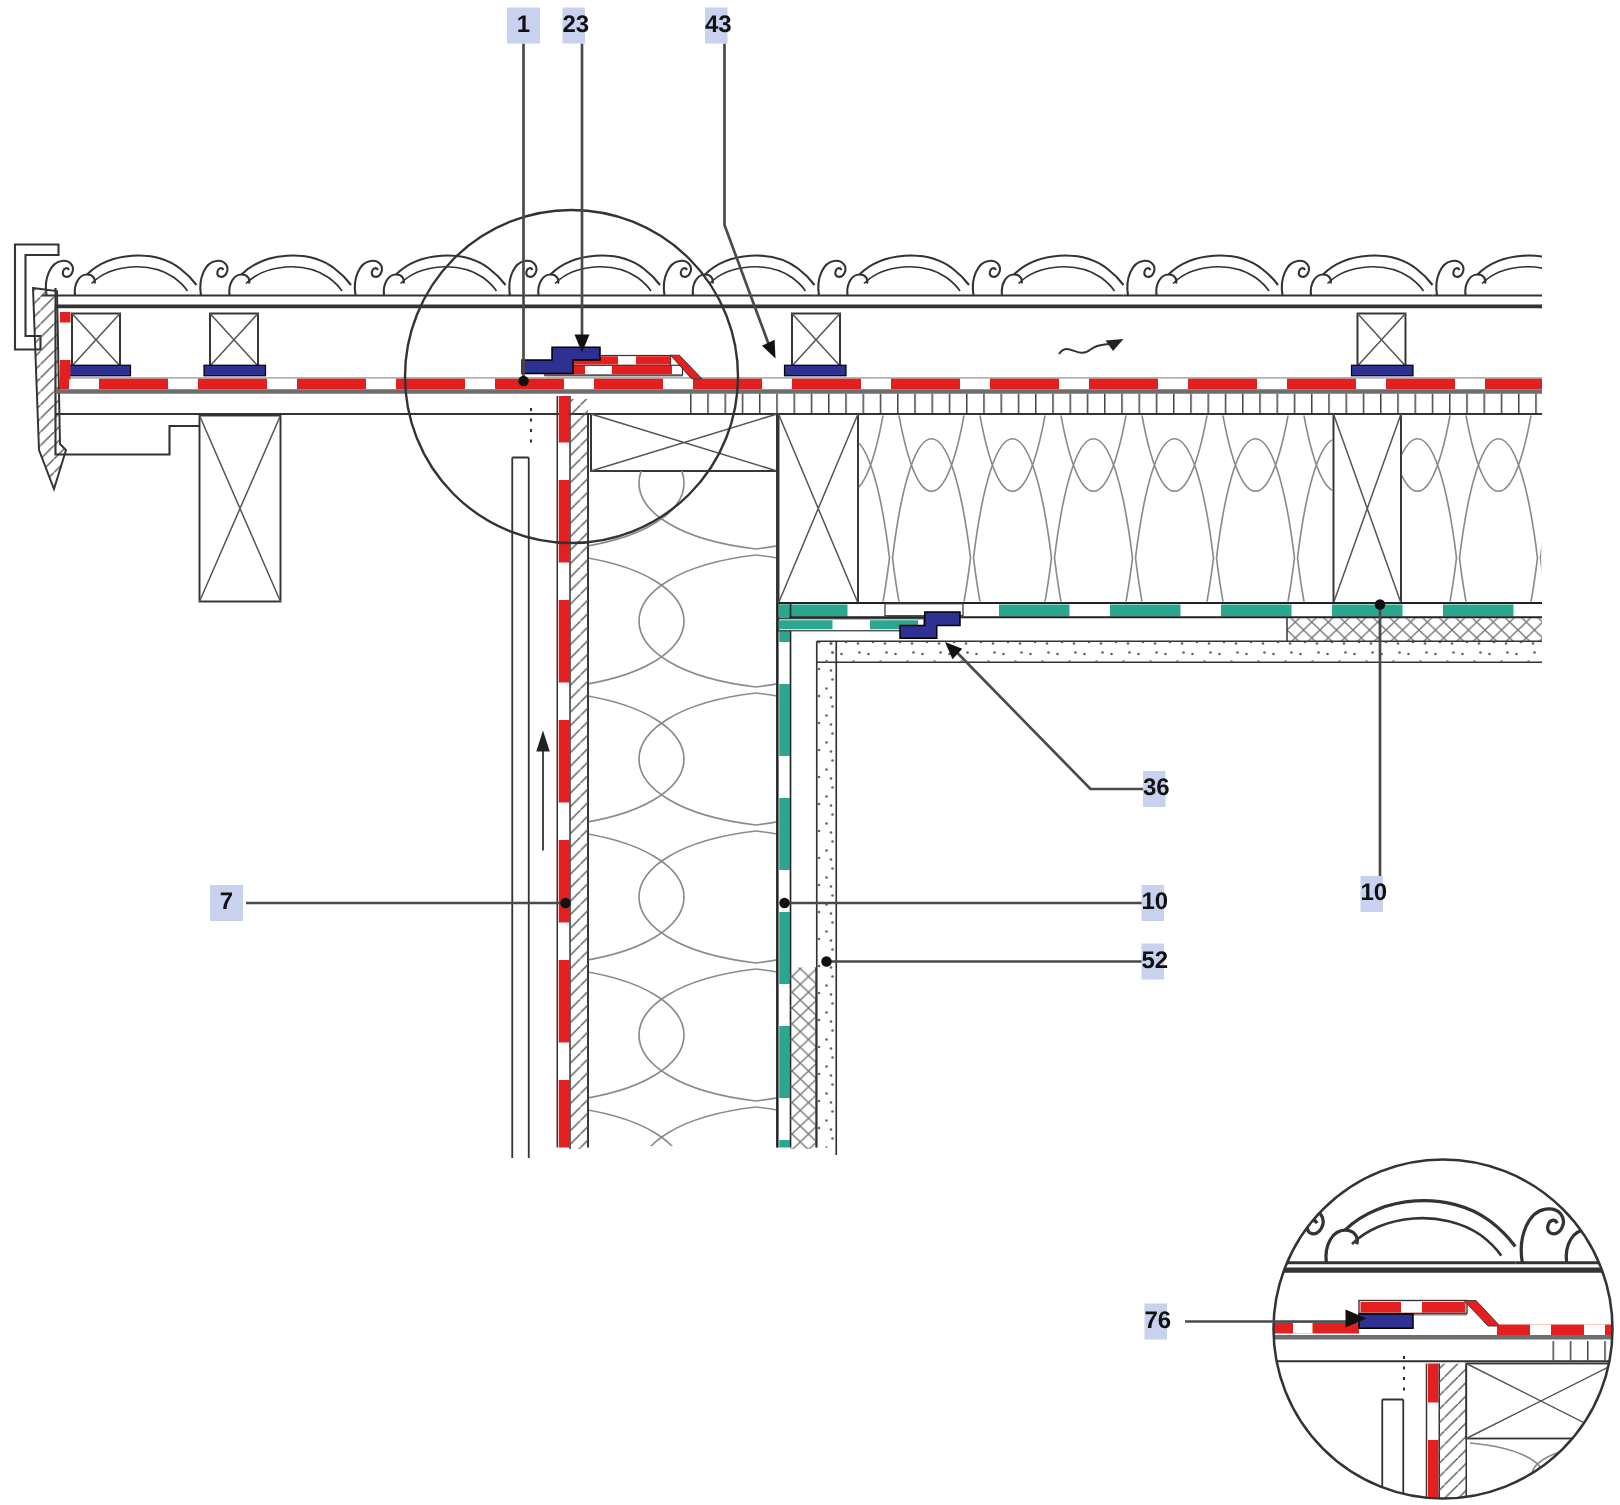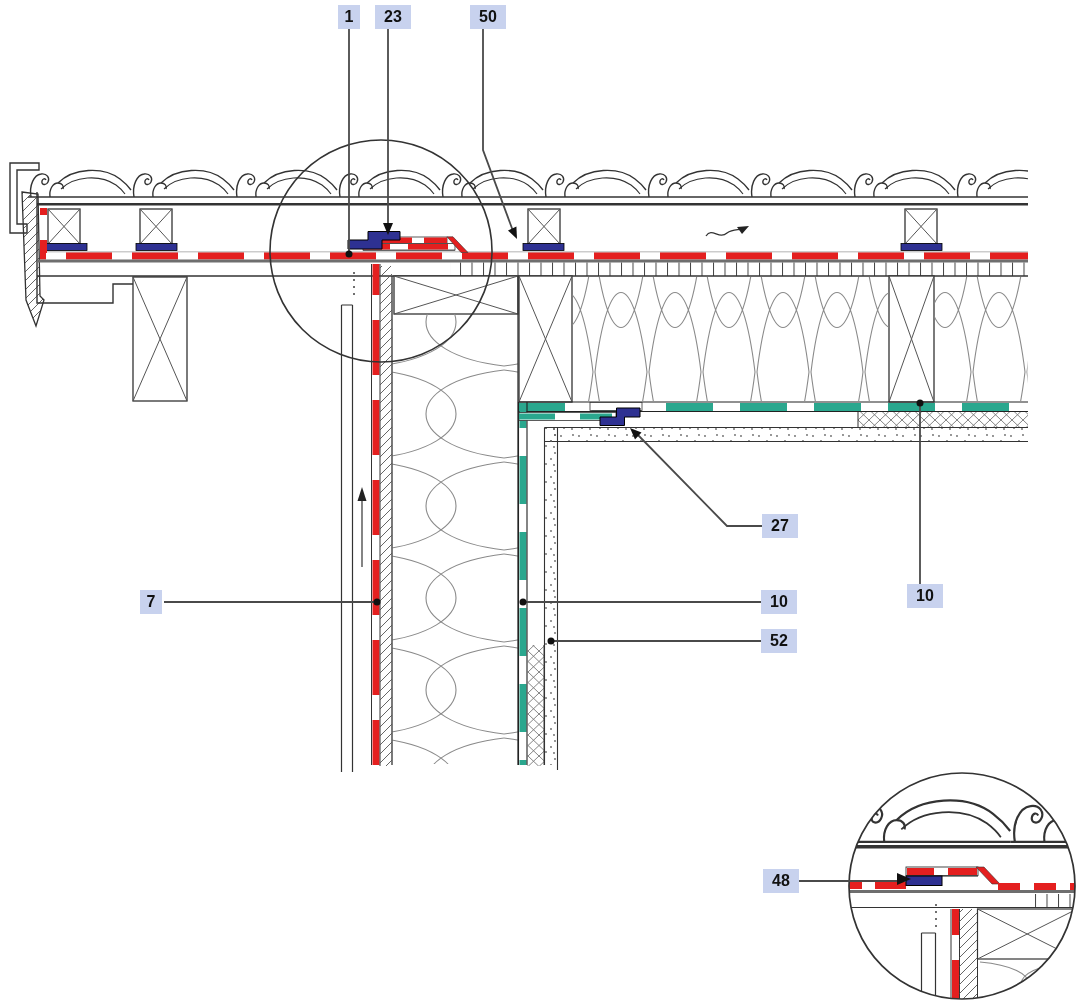--- a/index.html
+++ b/index.html
@@ -1,21 +1,21 @@
 <!DOCTYPE html>
 <html><head>
 <meta charset="utf-8">
 <style>
   html,body{margin:0;padding:0;background:#fff;}
   .stage{position:relative;width:1080px;height:1003px;background:#ffffff;overflow:hidden;
          font-family:"Liberation Sans", sans-serif;}
   .stage svg{position:absolute;left:0;top:0;}
   .callout{position:absolute;background:#c8d2ee;color:#111;font-weight:700;font-size:16px;
            line-height:24px;text-align:center;height:24px;}
-  .w22{width:22px;} .w26{width:36px;}
+  .w22{width:22px;} .w26{width:15px;}
 </style>
 </head>
 <body>
 
 <div class="stage">
 
 <svg width="1080" height="1003" viewBox="0 0 1080 1003">
   <defs>
 
     <pattern id="insH" width="54" height="124" patternUnits="userSpaceOnUse">
@@ -268,21 +268,21 @@
   <g fill="#111">
     <polygon points="388,235 383,223 393,223"></polygon>
     <polygon points="517,239 516.4,226.5 508,230.5"></polygon>
     <polygon points="630,428 641.5,432.5 635,439.5"></polygon>
     <polygon points="911,879 897,873 897,885"></polygon>
   </g>
 </svg>
 
 <div class="callout w22" style="left:338px;top:5px">1</div>
 <div class="callout w26" style="left:375px;top:5px">23</div>
-<div class="callout w26" style="left:470px;top:5px">50</div>
-<div class="callout w26" style="left:762px;top:514px">27</div>
+<div class="callout w26" style="left:470px;top:5px">43</div>
+<div class="callout w26" style="left:762px;top:514px">36</div>
 <div class="callout w22" style="left:140px;top:590px">7</div>
 <div class="callout w26" style="left:761px;top:590px">10</div>
 <div class="callout w26" style="left:761px;top:629px">52</div>
 <div class="callout w26" style="left:907px;top:584px">10</div>
-<div class="callout w26" style="left:763px;top:869px">48</div>
+<div class="callout w26" style="left:763px;top:869px">76</div>
 
 </div>
 
 </body></html>

